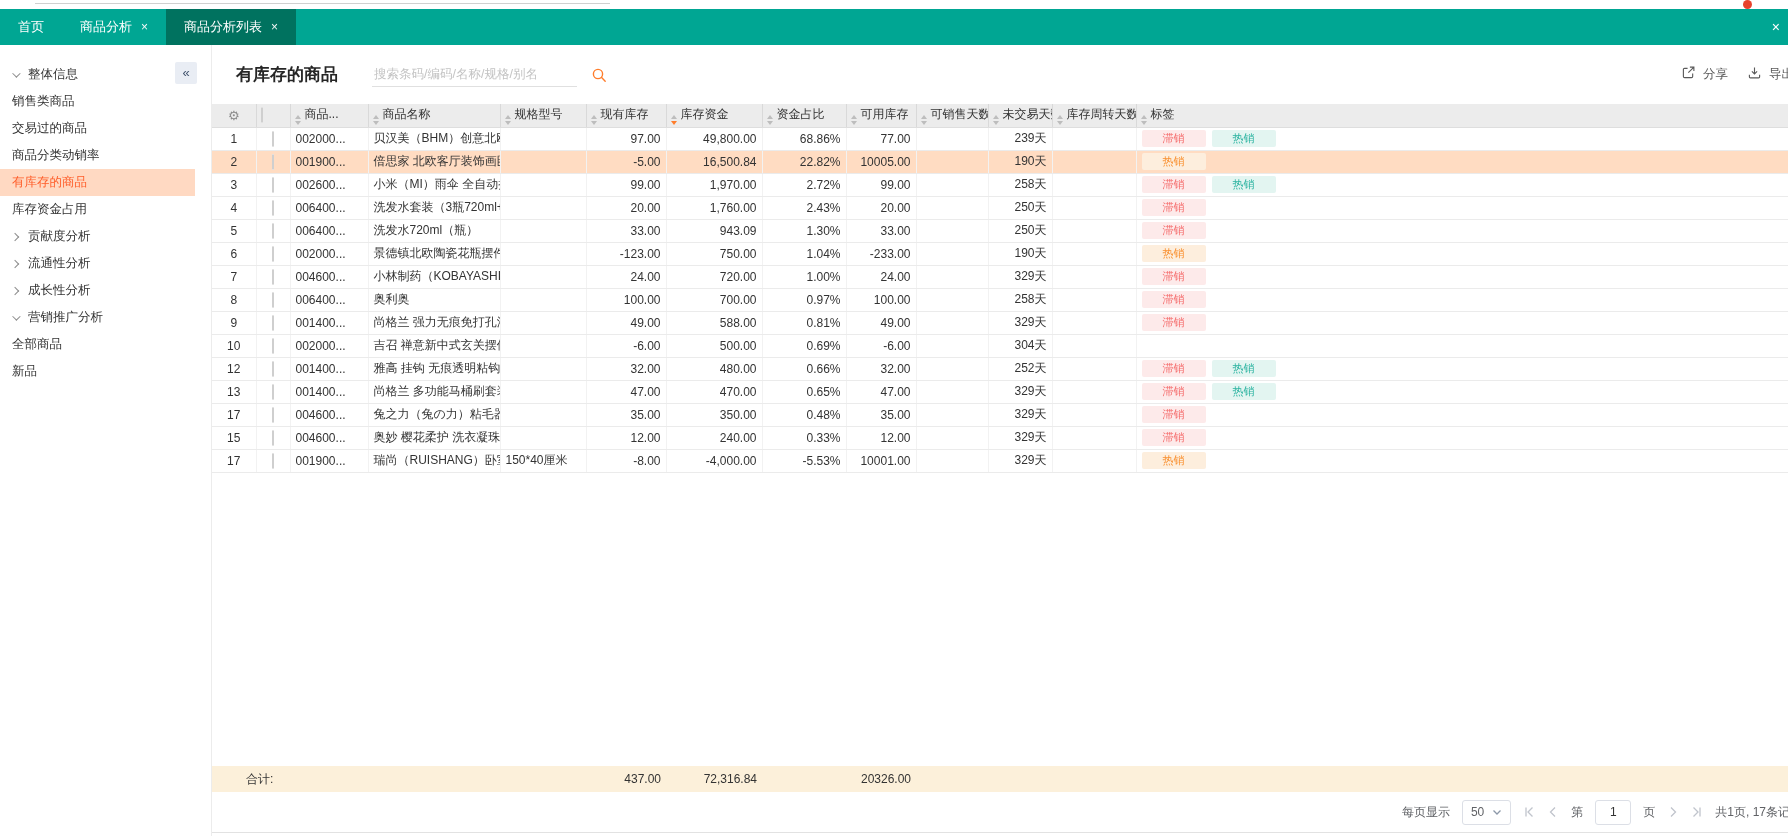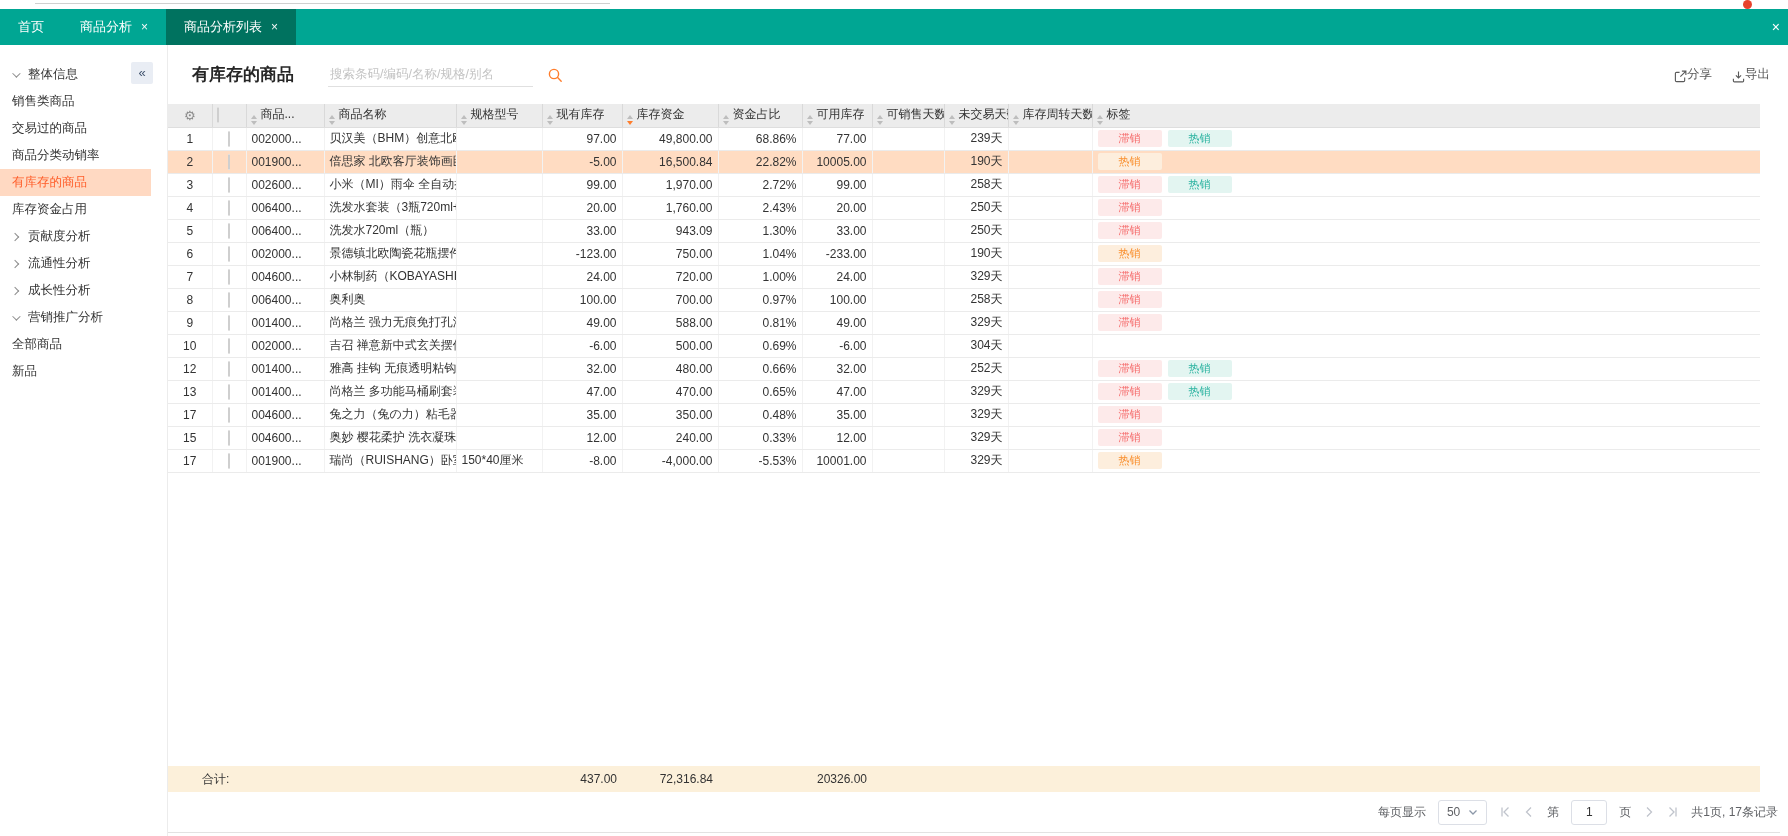--- a/index.html
+++ b/index.html
@@ -14,42 +14,42 @@
   .top-line { position:absolute; left:35px; top:3px; width:575px; border-top:1px solid #d0d0d0; }
   .top-dot { position:absolute; right:36px; top:0; width:9px; height:9px; border-radius:50%; background:#e8432d; }
   
   .tabbar { height:36px; background:#00a693; display:flex; align-items:stretch; position:relative; }
   .tab { display:flex; align-items:center; padding:0 18px; color:#fff; font-size:13px; gap:9px; cursor:pointer; }
   .tab.active { background:#00725f; }
   .tab-x { font-size:12px; opacity:.95; }
   .tab-close-all { position:absolute; right:8px; top:0; height:36px; line-height:36px; color:#fff; font-size:14px; cursor:pointer; }
   
   .content { display:flex; height:791px; }
-  .sidebar { width:168px; flex:none; padding-top:16px; border-right:1px solid #ececec; background:#fff; }
+  .sidebar { width:212px; flex:none; padding-top:16px; border-right:1px solid #ececec; background:#fff; }
   .side-item { height:27px; display:flex; align-items:center; font-size:12.5px; color:#333; cursor:pointer;
                padding-left:12px; margin-right:16px; white-space:nowrap; }
   .side-item.child { }
   .side-item.active { background:#ffd9c2; color:#ff5e2a; }
   .chev { width:6px; height:6px; border-right:1.3px solid #8c8c8c; border-bottom:1.3px solid #8c8c8c;
           display:inline-block; margin-right:10px; flex:none; }
   .chev.down  { transform:rotate(45deg) translateY(-2px); }
   .chev.right { transform:rotate(-45deg); }
   .main { flex:1; position:relative; display:flex; flex-direction:column; padding-right:8px; }
   
   .toolbar { height:59px; display:flex; align-items:center; position:relative; }
   .collapse-btn { position:absolute; left:-37px; top:17px; width:22px; height:22px; line-height:21px;
                   text-align:center; background:#e9edf4; color:#41536e; border-radius:2px; font-size:13px; cursor:pointer; }
   .page-title { margin:0 0 0 24px; font-size:17px; font-weight:700; color:#262626; }
   .search { display:flex; align-items:center; margin-left:34px; }
   .search input { border:none; outline:none; border-bottom:1px solid #e0e0e0; width:205px; padding:5px 2px;
                   font-size:12.5px; color:#333; font-family:inherit; }
   .search input::placeholder { color:#c3c3c3; }
   .search svg { margin-left:14px; cursor:pointer; }
   .actions { position:absolute; right:10px; display:flex; gap:20px; align-items:center; color:#595959; font-size:12.5px; }
-  .act { display:flex; align-items:flex-end; gap:0; cursor:pointer; }
+  .act { display:flex; align-items:flex-start; gap:8px; cursor:pointer; }
   
   table.grid, table.totals { border-collapse:collapse; table-layout:fixed; width:1592px; }
   .grid th { background:#ececec; height:23px; font-weight:400; color:#333; text-align:left;
              padding:0 4px; border-right:1px solid #d9d9d9; border-bottom:1px solid #dedede;
              overflow:hidden; white-space:nowrap; cursor:pointer; }
   .grid th:last-child { border-right:none; }
   .grid td { height:23px; padding:0 5px; border-bottom:1px solid #ebebeb; border-right:1px solid #f2f2f2;
              white-space:nowrap; overflow:hidden; color:#333; background:#fff; }
   .grid td:last-child { border-right:none; }
   .grid tr.hl td { background:#ffdcc2; }

